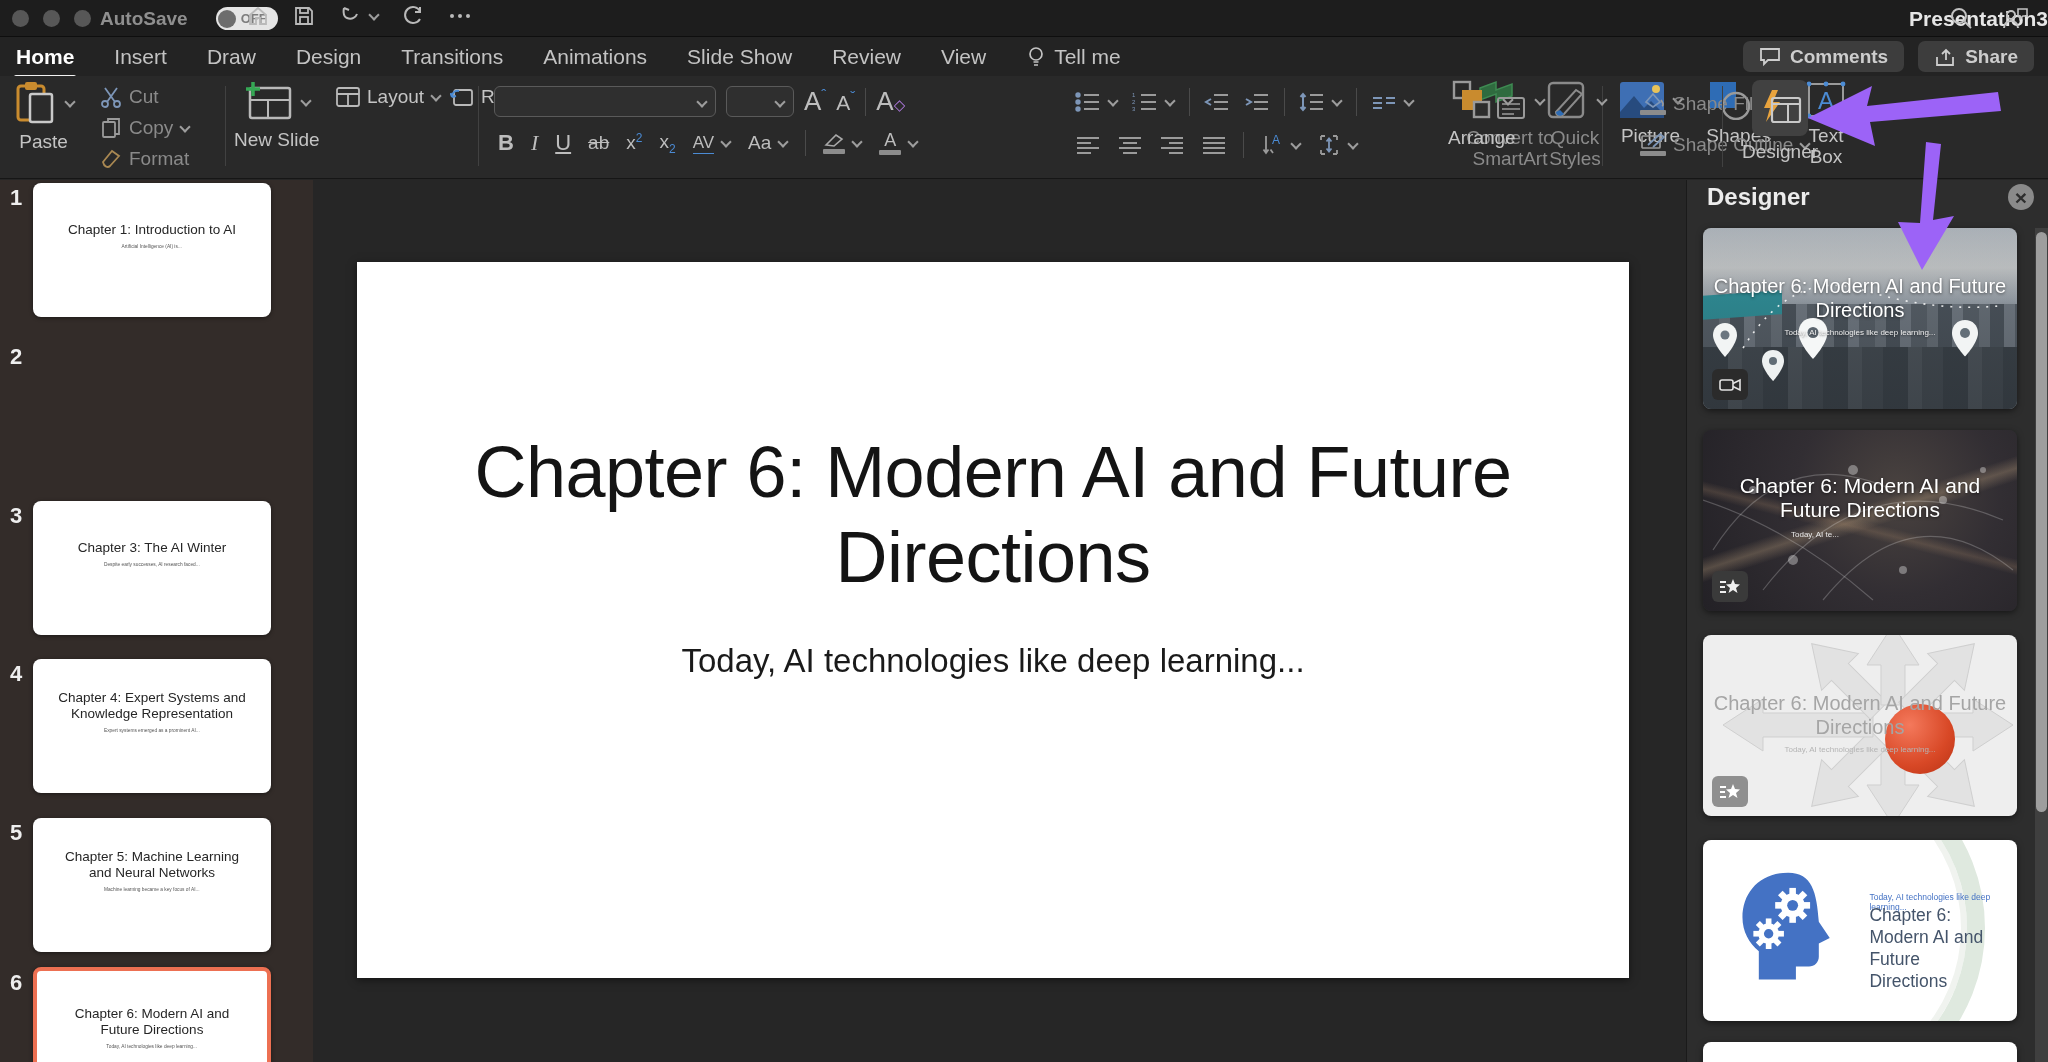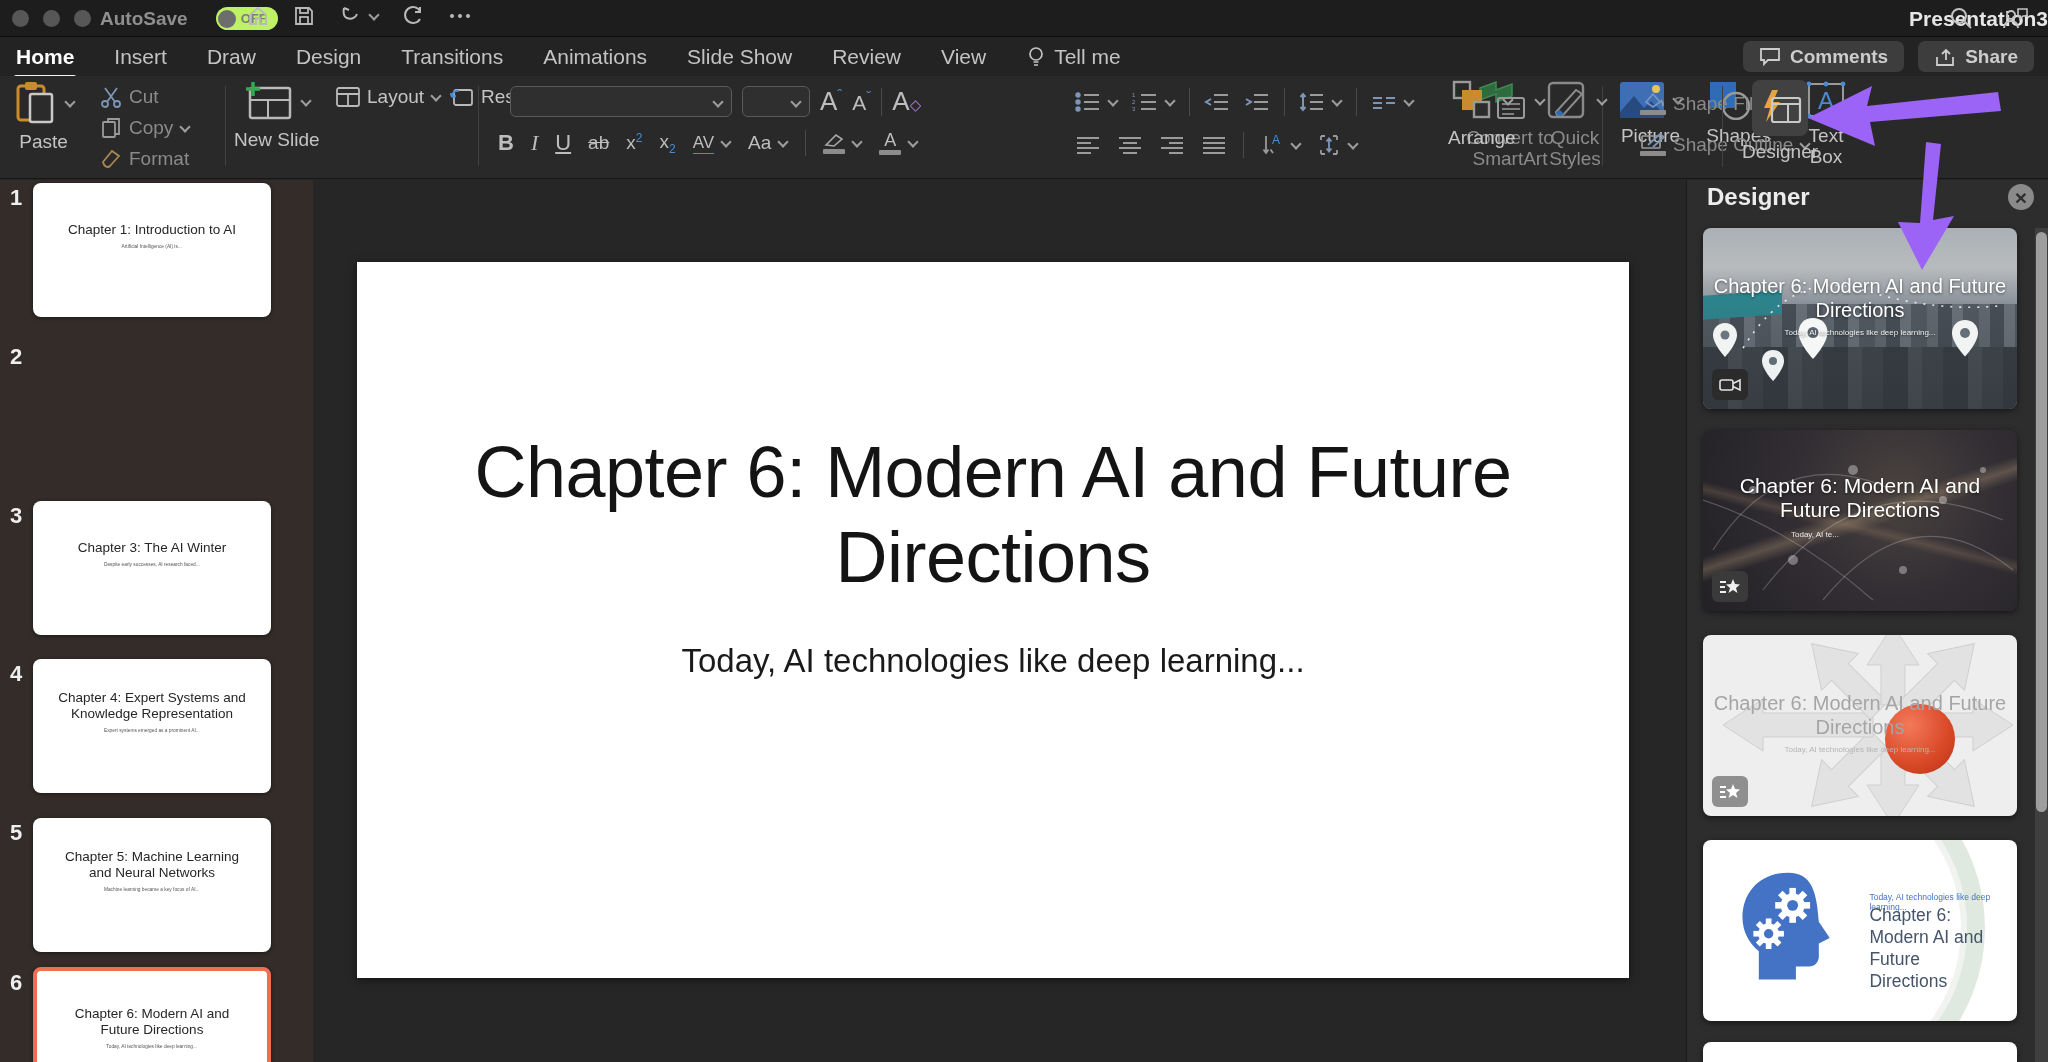--- a/index.html
+++ b/index.html
@@ -4,21 +4,21 @@
 <style>
   html,body{margin:0;padding:0;background:#111;}
   *{box-sizing:border-box;font-family:"Liberation Sans",sans-serif;}
   .app{position:relative;width:2048px;height:1062px;overflow:hidden;background:#262626;}
 
   
   .titlebar{position:absolute;left:0;top:0;width:2048px;height:37px;background:#1d1d1d;border-bottom:1px solid #0e0e0e;}
   .lights{position:absolute;left:12px;top:10px;display:flex;gap:14px;}
   .light{width:17px;height:17px;border-radius:50%;background:#575757;}
   .autosave{position:absolute;left:100px;top:7px;display:flex;align-items:center;gap:28px;color:#8f8f8f;font-size:19px;font-weight:bold;}
-  .as-toggle{width:62px;height:23px;border-radius:12px;background:#bef264;display:flex;align-items:center;padding:2px;color:#7d7d7d;font-size:13px;font-weight:bold;gap:5px;}
+  .as-toggle{width:62px;height:23px;border-radius:12px;background:#e5e5e5;display:flex;align-items:center;padding:2px;color:#7d7d7d;font-size:13px;font-weight:bold;gap:5px;}
   .as-knob{width:18px;height:18px;border-radius:50%;background:#6d6d6d;}
   .tb-icons{position:absolute;left:246px;top:4px;display:flex;align-items:center;gap:22px;color:#b9b9b9;}
   .tb-title{position:absolute;left:0;right:0;top:7px;text-align:right;color:#e6e6e6;font-size:21px;font-weight:bold;}
   .tb-right{position:absolute;right:18px;top:5px;display:flex;align-items:center;gap:26px;color:#c2c2c2;}
   svg.ic{display:block;}
 
   
   .tabbar{position:absolute;left:0;top:37px;width:2048px;height:39px;background:#232323;}
   .tabs{position:absolute;left:14px;top:0;height:39px;display:flex;align-items:center;gap:36px;font-size:21px;color:#c3c3c3;}
   .tab{cursor:default;position:relative;padding:4px 2px;}
@@ -257,21 +257,21 @@
         <svg class="ic" width="24" height="20" viewBox="0 0 24 20" fill="none">
             <path d="M1 2 H23" stroke="#35a854" stroke-width="3"></path>
             <rect x="3" y="7" width="18" height="12" rx="1.5" stroke="#b9b9b9" stroke-width="1.8"></rect>
           </svg>
         <span class="rlabel">Section</span>
         <span class="chv"></span>
       </span>
     </div>
     <div class="rsep" style="left:478px;"></div>
 
-    <div style="position:absolute;left:494px;top:10px;display:flex;align-items:center;gap:10px;margin-left:16px;">
+    <div style="position:absolute;left:494px;top:10px;display:flex;align-items:center;gap:10px;">
       <span class="combo" style="width:222px;">
           <span class="chv"></span>
         </span>
       <span class="combo" style="width:68px;">
           <span class="chv"></span>
         </span>
       <span class="fmt" style="font-size:26px;">A<span style="color:#4b8bd4;font-size:15px;vertical-align:super;">ˆ</span></span>
       <span class="fmt" style="font-size:21px;">A<span style="color:#4b8bd4;font-size:15px;vertical-align:super;">ˇ</span></span>
       <span style="width:1px;height:28px;background:#4a4a4a;"></span>
       <span class="fmt" style="font-size:26px;">A<span style="color:#b07ae0;font-size:15px;">◇</span></span>

